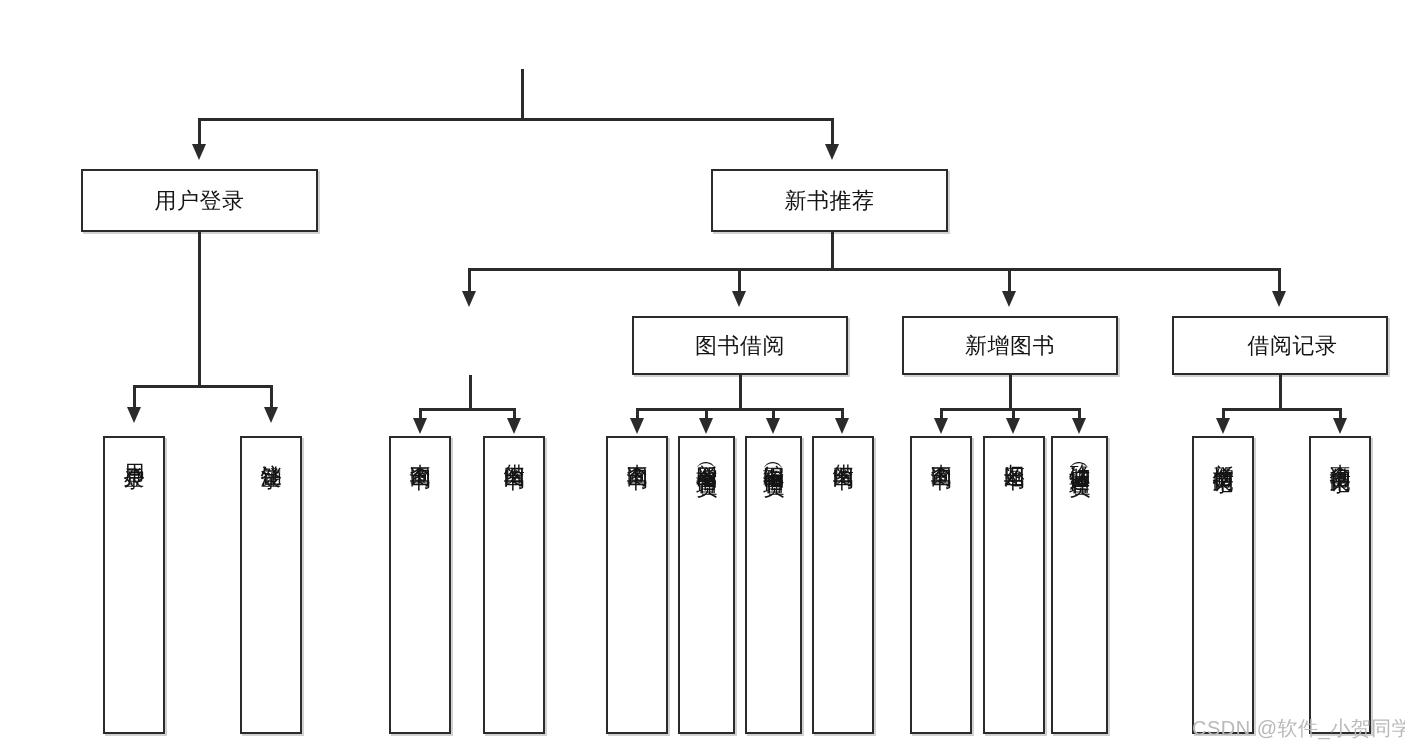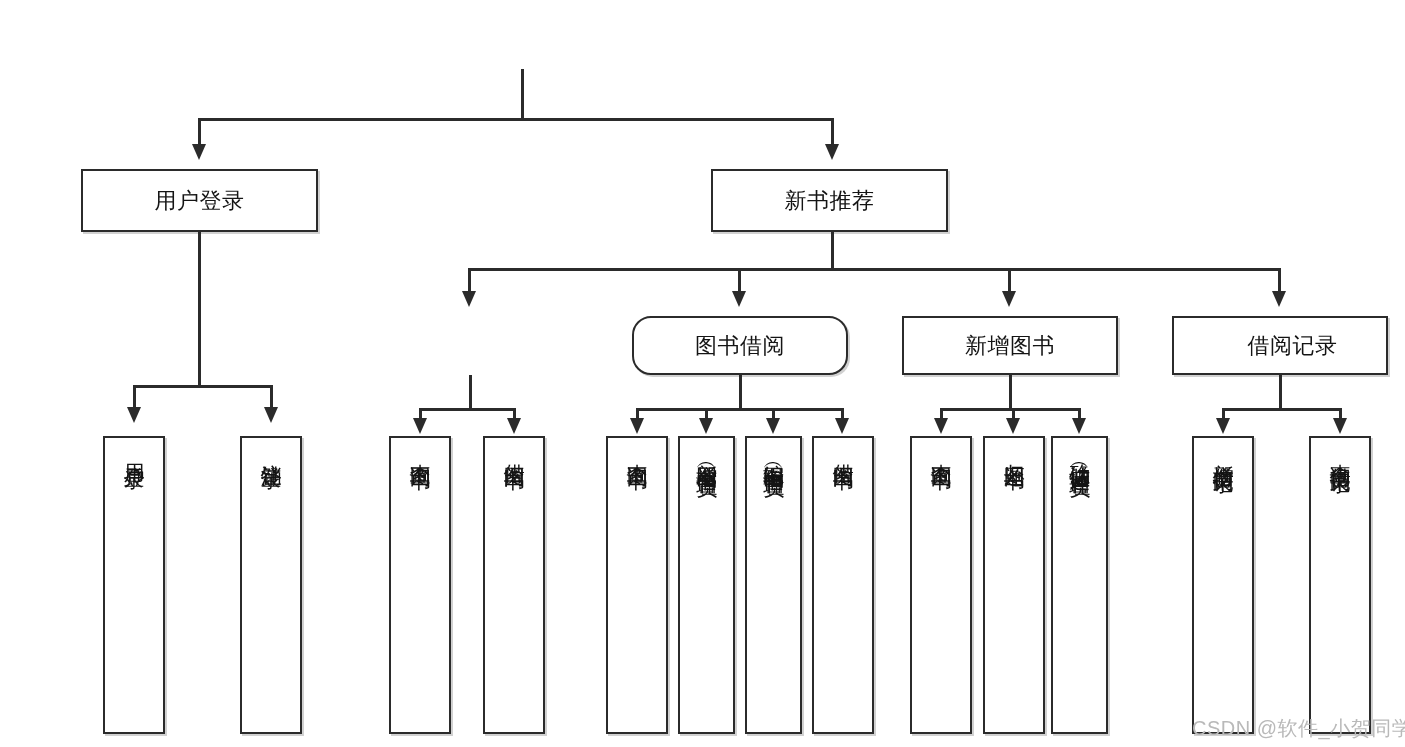--- a/index.html
+++ b/index.html
@@ -114,21 +114,21 @@
   <div class="hline" style="left:468px; top:268px; width:812px; height:2.5px;"></div>
   <div class="vline" style="left:468px; top:268px; width:2.5px; height:27px;"></div>
   <div class="arrow" style="left:462px; top:291px;"></div>
   <div class="vline" style="left:738px; top:268px; width:2.5px; height:27px;"></div>
   <div class="arrow" style="left:732px; top:291px;"></div>
   <div class="vline" style="left:1008px; top:268px; width:2.5px; height:27px;"></div>
   <div class="arrow" style="left:1002px; top:291px;"></div>
   <div class="vline" style="left:1278px; top:268px; width:2.5px; height:27px;"></div>
   <div class="arrow" style="left:1272px; top:291px;"></div>
 
-  <div class="node h3" style="left:632px; top:316px; width:216px; height:59px;border-radius:19px;">
+  <div class="node h3" style="left:632px; top:316px; width:216px; height:59px;">
     <span class="label">图书借阅</span>
   </div>
   <div class="node h3" style="left:902px; top:316px; width:216px; height:59px;">
     <span class="label">新增图书</span>
   </div>
   <div class="node h3" style="left:1172px; top:316px; width:216px; height:59px;padding-left:25px;">
     <span class="label">借阅记录</span>
   </div>
 
   <div class="vline" style="left:469px; top:375px; width:2.5px; height:35px;"></div>

